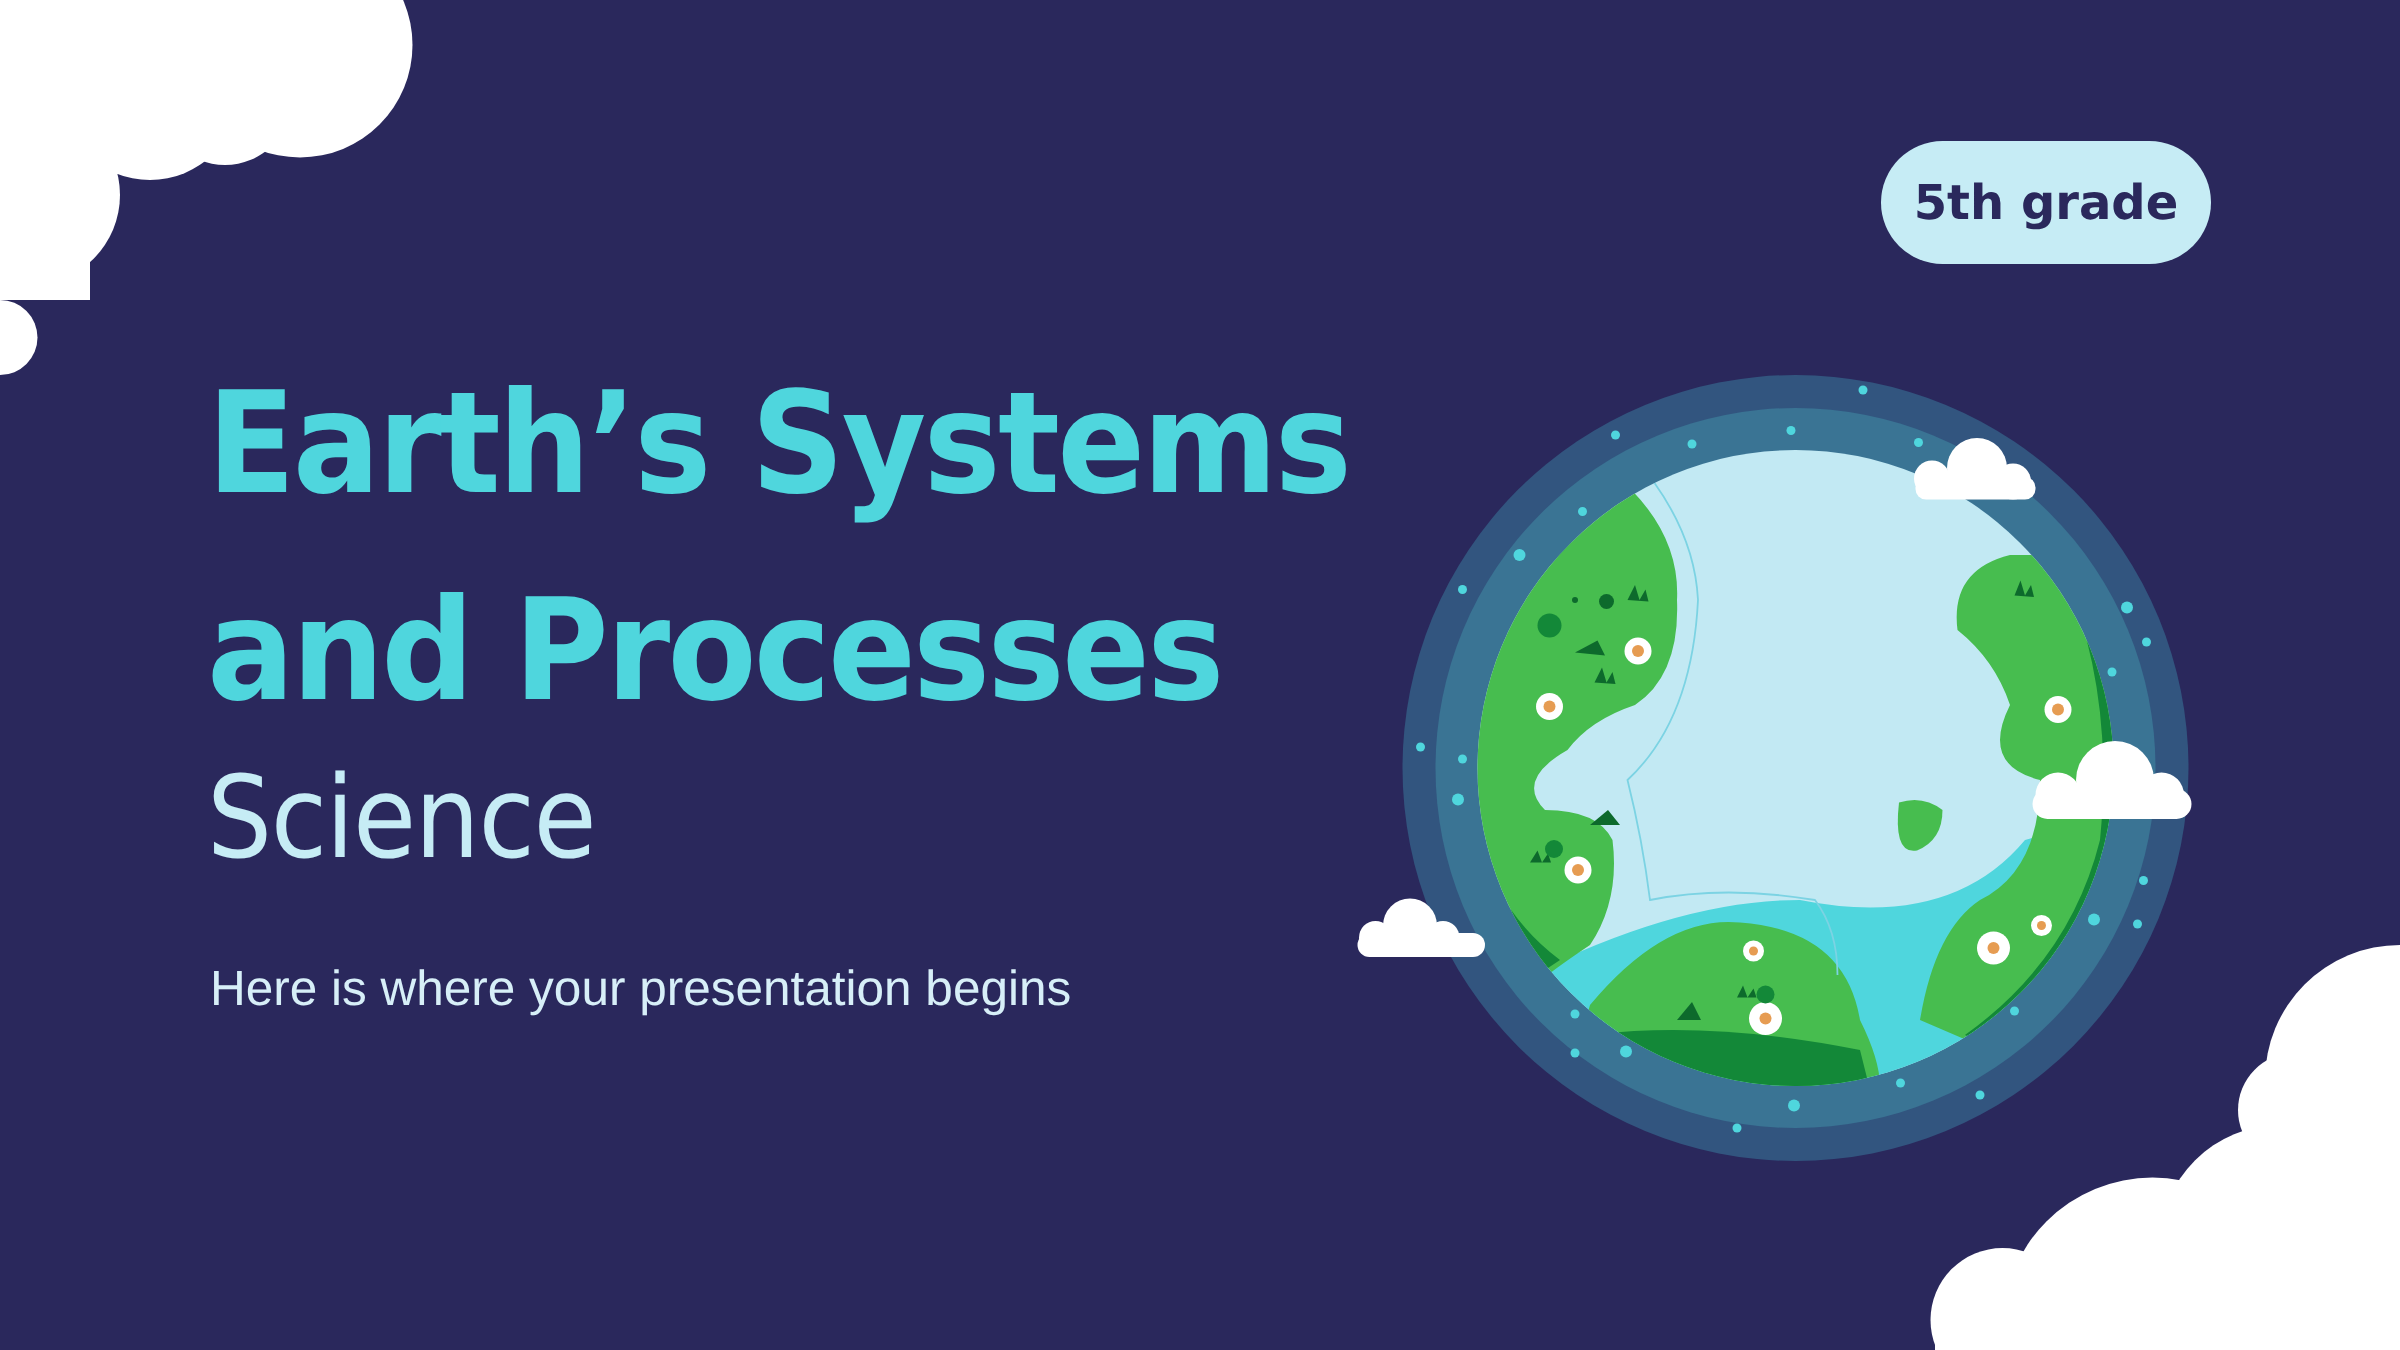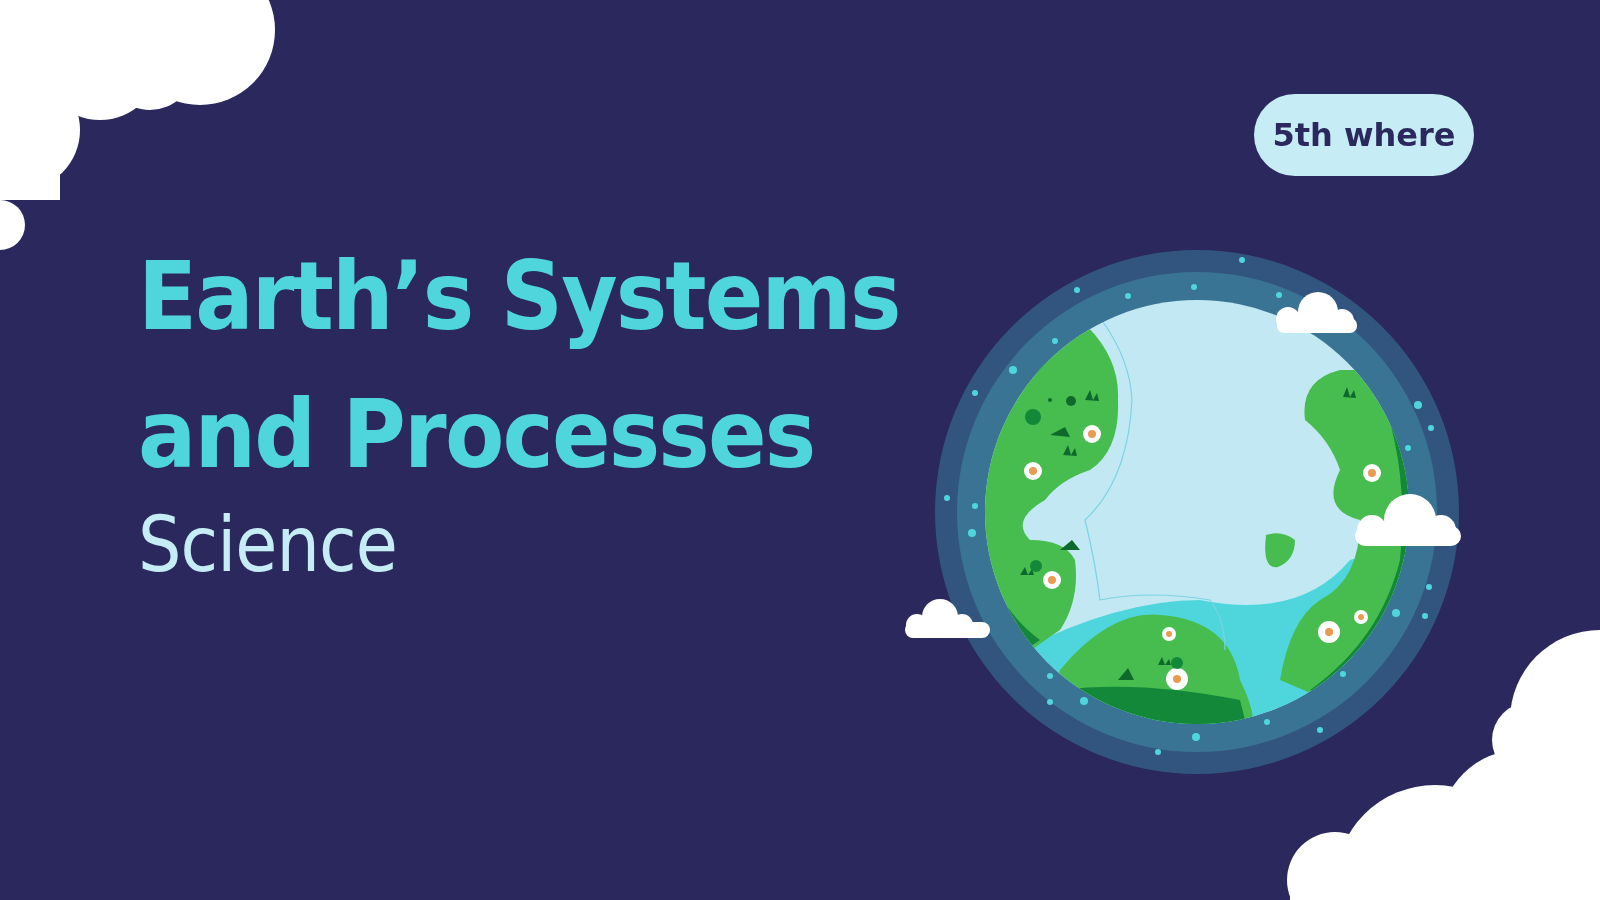--- a/index.html
+++ b/index.html
@@ -189,15 +189,16 @@
     </g>
   </svg>
 
   <h1 class="title">
     <span>Earth’s Systems</span><br>
     <span>and Processes</span>
   </h1>
 
   <div class="subtitle">Science</div>
 
-
-  <div class="badge">5th where</div>
+  <div class="tagline">Here is where your presentation begins</div>
+
+  <div class="badge">5th grade</div>
 </div>
 
 </body></html>

